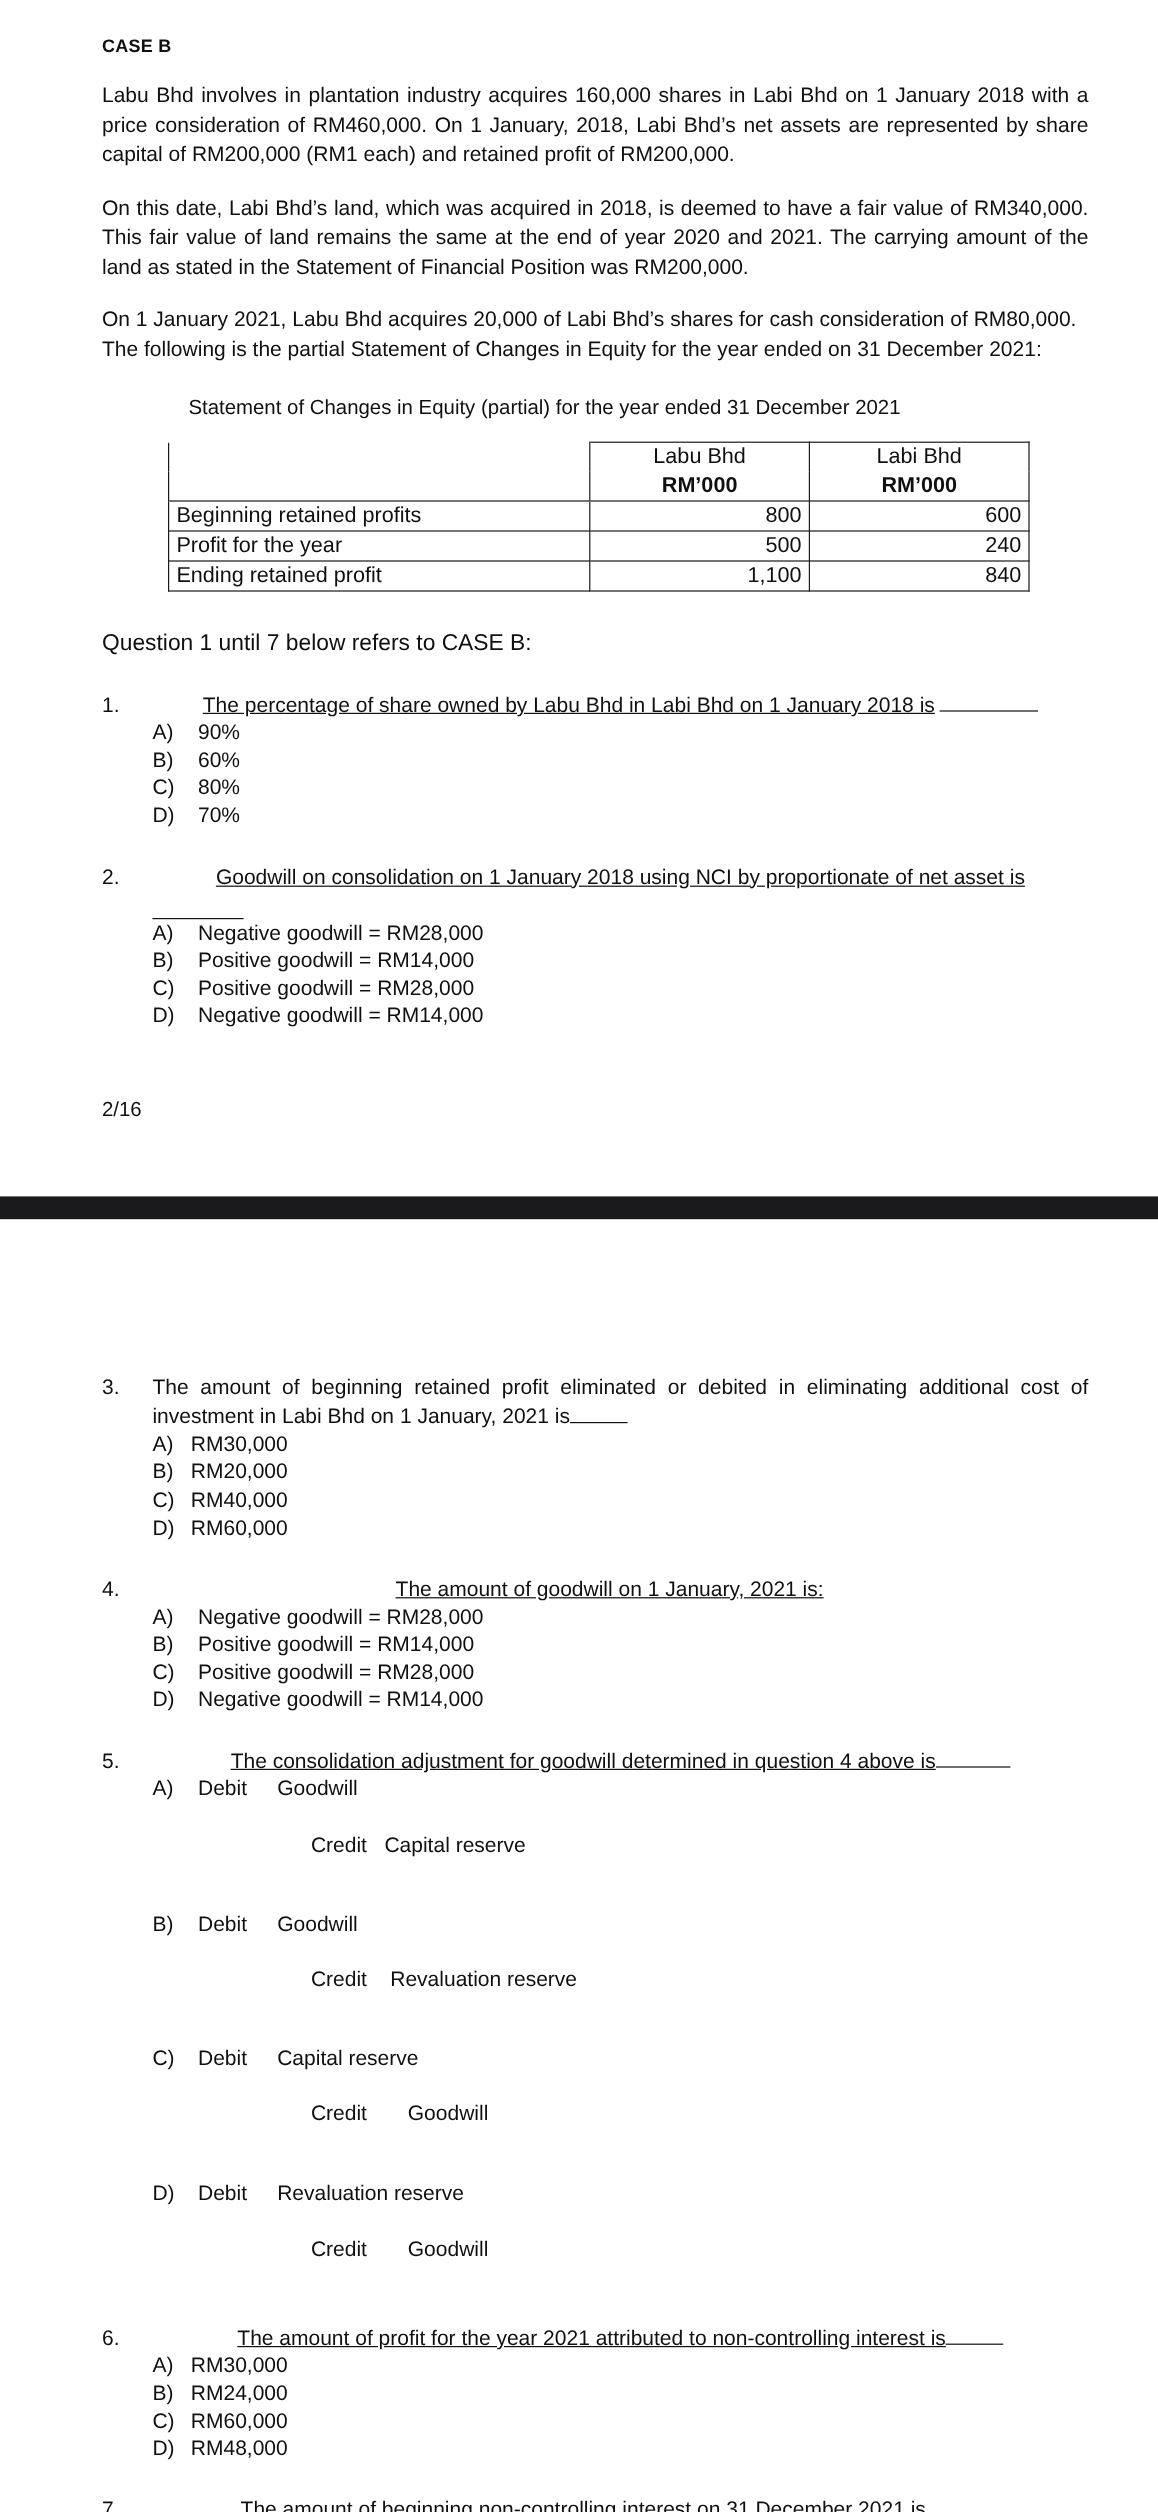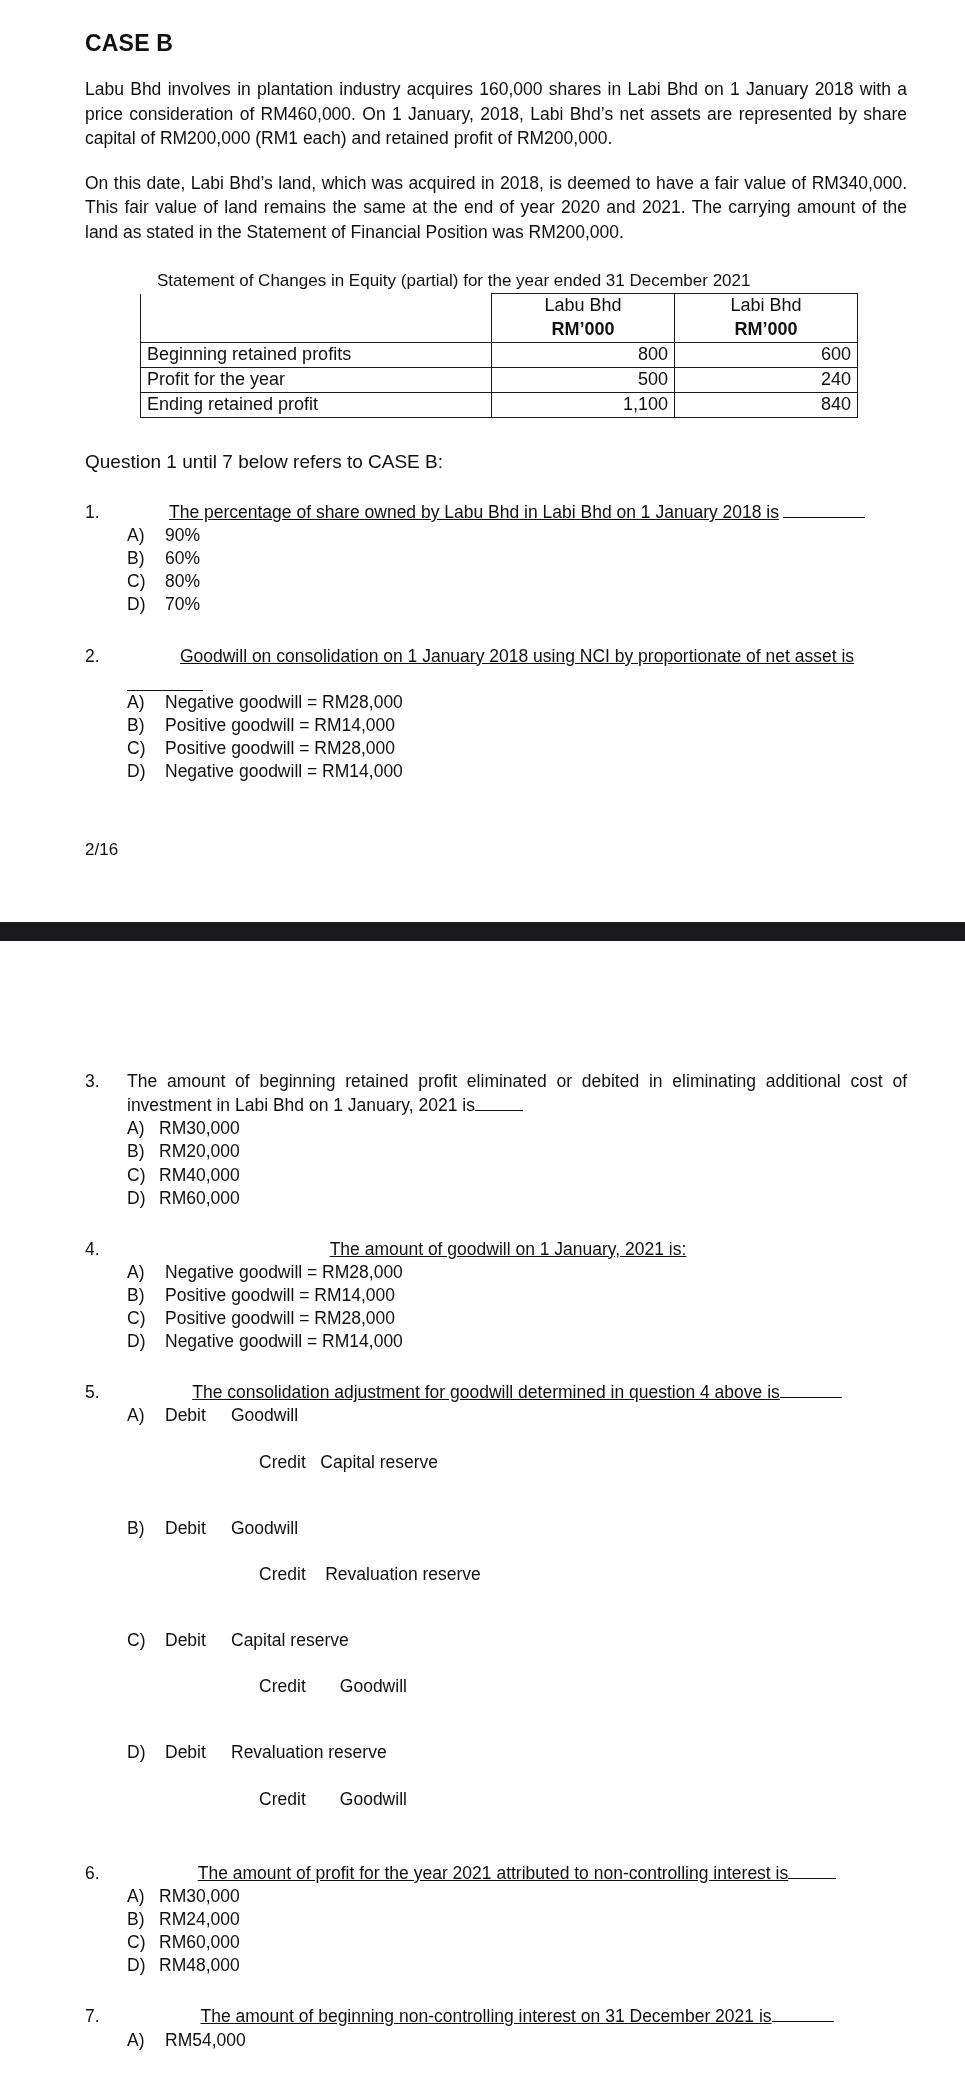--- a/index.html
+++ b/index.html
@@ -16,21 +16,21 @@
   .page {
     position: relative;
     width: 965px;
     box-sizing: border-box;
   }
   .page-inner {
     padding: 0 58px 0 85px;
   }
   .case-title {
     font-weight: bold;
-    font-size: 23px;
+    font-size: 15px;
     letter-spacing: 0.2px;
     margin: 0;
     padding-top: 30px;
   }
   p.para {
     font-size: 17.5px;
     line-height: 1.40;
     text-align: justify;
     margin: 0;
     padding-top: 20px;
@@ -39,21 +39,21 @@
   p.para.last-left {
     text-align: left;
   }
   
   .table-block {
     padding-top: 27px;
     padding-left: 55px;
   }
   .table-caption {
     font-size: 17px;
-    margin: 0 0 2px 17px;
+    margin: 0 0 18px 17px;
     white-space: nowrap;
   }
   table.soce {
     border-collapse: collapse;
     table-layout: fixed;
     width: 678px;
     font-size: 18px;
   }
   table.soce td {
     border: 1px solid #1a1a1a;
@@ -146,20 +146,21 @@
 </head>
 <body>
 
 <div class="page">
   <div class="page-inner">
 
     <h1 class="case-title">CASE B</h1>
 
     <p class="para">Labu Bhd involves in plantation industry acquires 160,000 shares in Labi Bhd on 1 January 2018 with a price consideration of RM460,000. On 1 January, 2018, Labi Bhd’s net assets are represented by share capital of RM200,000 (RM1 each) and retained profit of RM200,000.</p>
     <p class="para">On this date, Labi Bhd’s land, which was acquired in 2018, is deemed to have a fair value of RM340,000. This fair value of land remains the same at the end of year 2020 and 2021. The carrying amount of the land as stated in the Statement of Financial Position was RM200,000.</p>
+    <p class="para last-left">On 1 January 2021, Labu Bhd acquires 20,000 of Labi Bhd’s shares for cash consideration of RM80,000. The following is the partial Statement of Changes in Equity for the year ended on 31 December 2021:</p>
 
     <div class="table-block">
       <div class="table-caption">Statement of Changes in Equity (partial) for the year ended 31 December 2021</div>
       <table class="soce">
         <tbody>
           <tr class="hdr">
             <td class="col-label nb-bot"></td>
             <td class="col-num nb-bot">Labu Bhd</td>
             <td class="col-num nb-bot">Labi Bhd</td>
           </tr>

